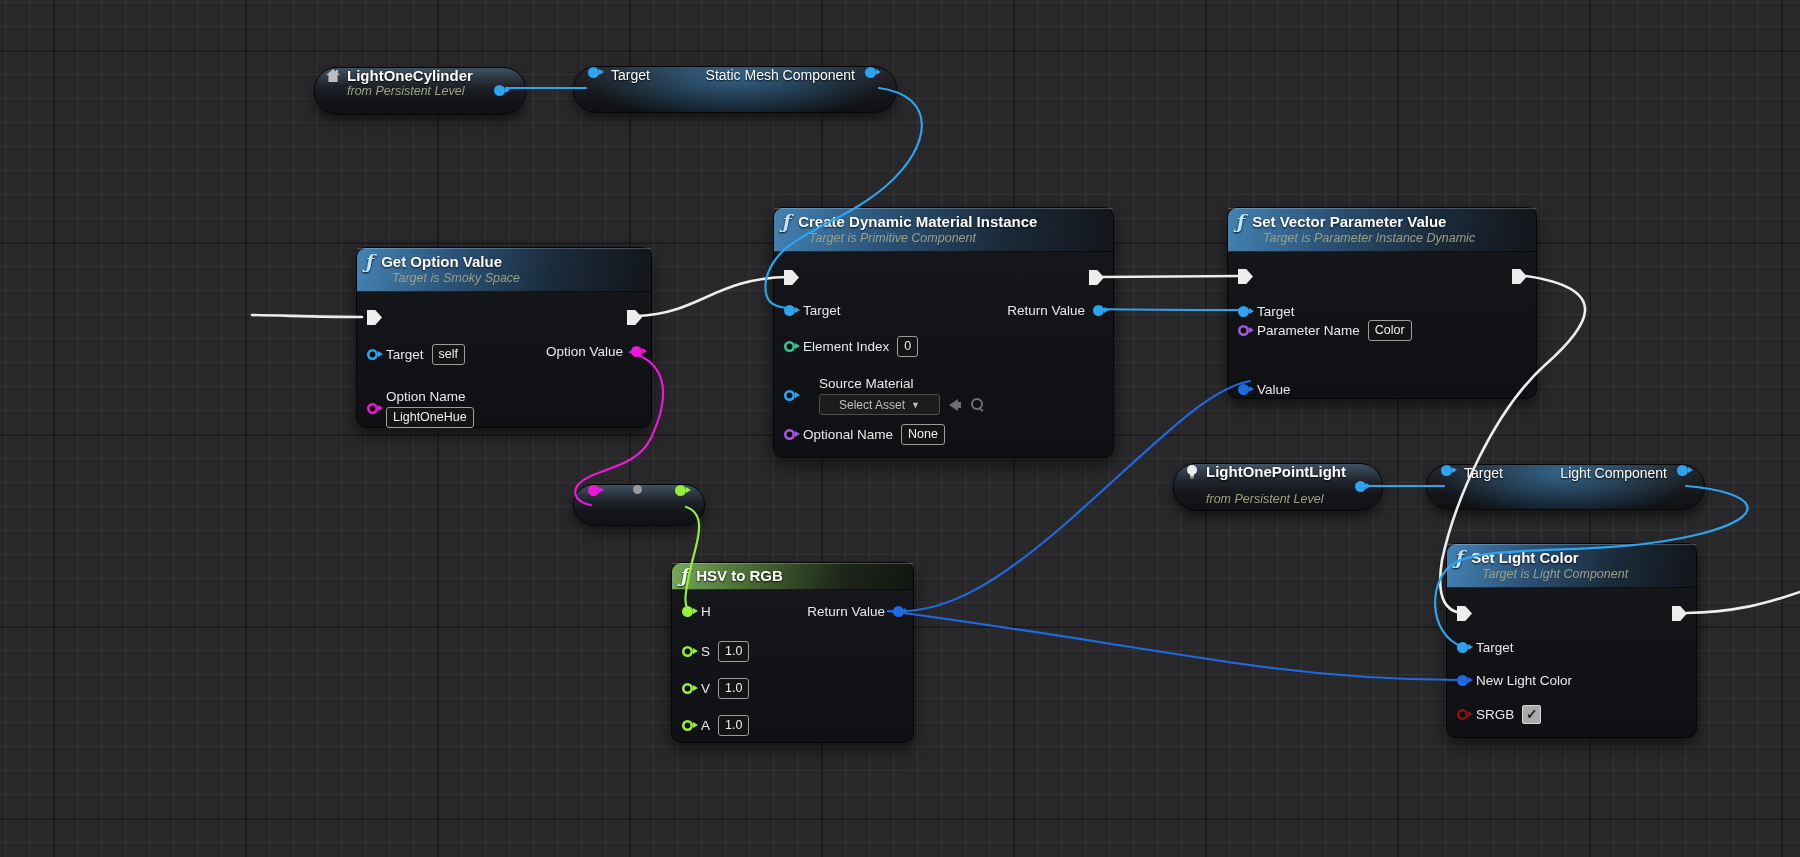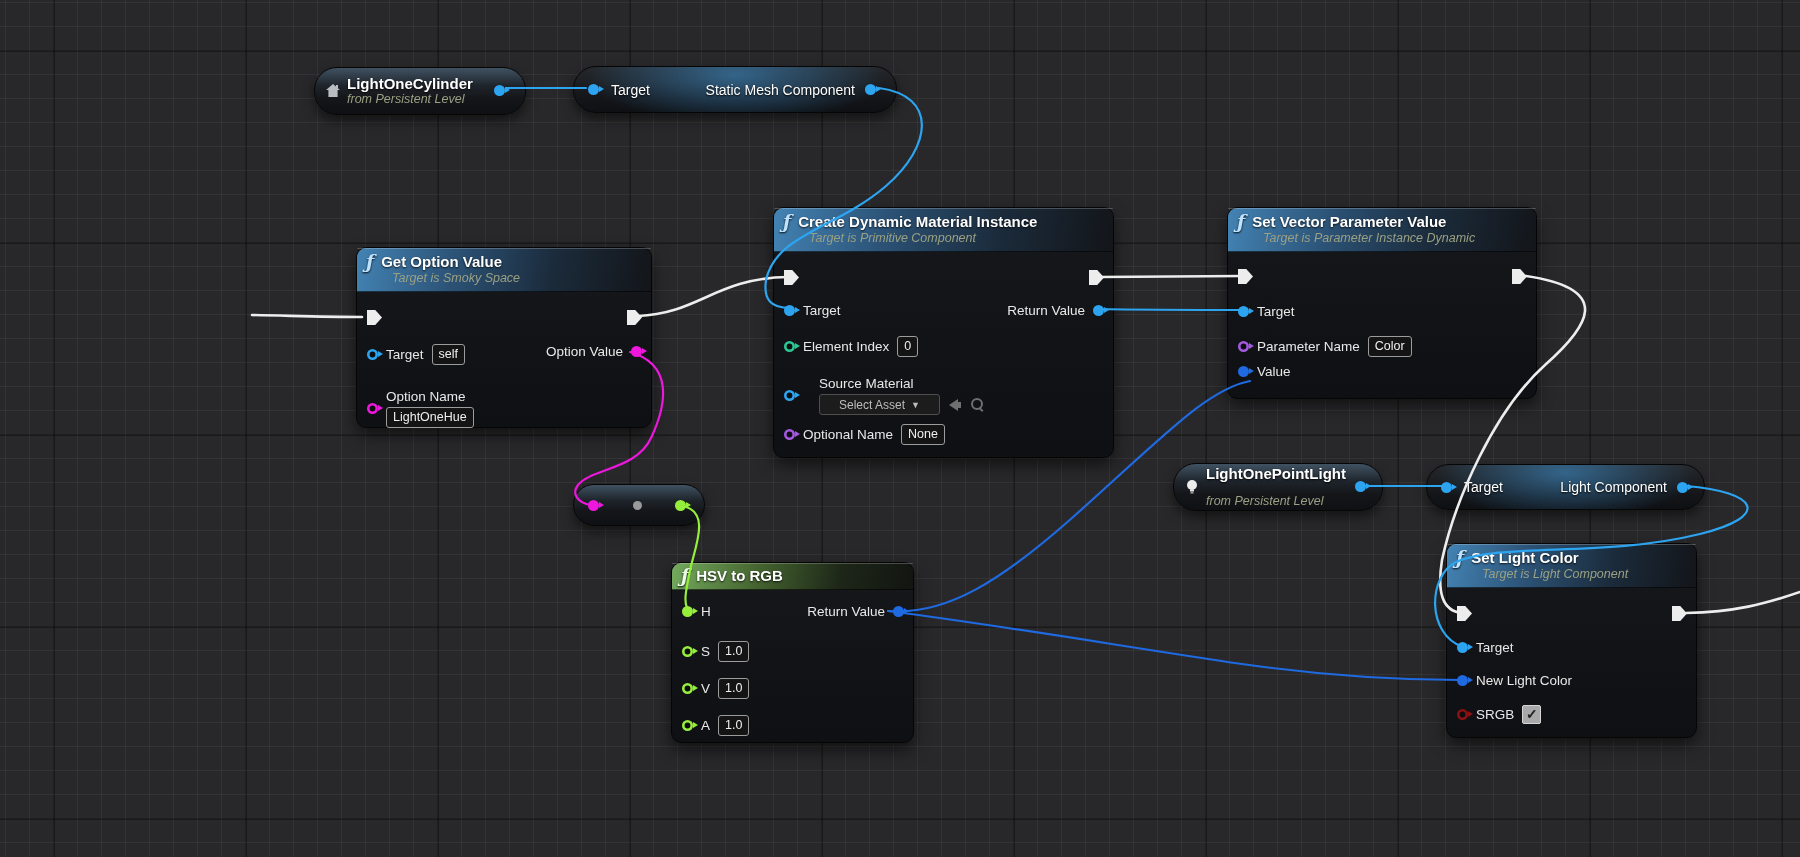--- a/index.html
+++ b/index.html
@@ -37,21 +37,21 @@
   .pin.filled{background:var(--c);}
   .pin.hollow{background:#0d0d0d;box-shadow:inset 0 0 0 2.6px var(--c);}
   .execpin{width:15px;height:15px;background:#ededed;clip-path:polygon(0 0,55% 0,100% 50%,55% 100%,0 100%);flex:0 0 15px;}
   .vbox{height:19px;line-height:19px;padding:0 6px;border:1px solid #9c9c9c;border-radius:3px;background:#141414;color:#efefef;font-size:12.5px;}
   .stack{display:flex;flex-direction:column;gap:2px;}
   .lbl-above{margin-bottom:1px;}
   .pill{position:absolute;border-radius:23px;border:1px solid #060606;
     background:
       linear-gradient(180deg,rgba(125,180,225,.30) 0%,rgba(50,80,105,.14) 38%,rgba(0,0,0,0) 62%),
       linear-gradient(180deg,#25272b,#131519 70%,#0e1013);
-    box-shadow:0 6px 12px rgba(0,0,0,.5);display:flex;align-items:center;color:#fff;}
+    box-shadow:0 6px 12px rgba(0,0,0,.5);display:flex;color:#fff;}
   .pill-blue{background:
       radial-gradient(65% 150% at 50% 18%,rgba(70,165,235,.5),rgba(0,0,0,0) 72%),
       linear-gradient(180deg,#25272b,#131519 70%,#0e1013);}
   .pill .pin{margin:0 2px;}
   .pill-title{font-weight:bold;font-size:15px;text-shadow:0 1px 2px #000;line-height:16px;}
   .pill-sub{font-style:italic;font-size:12.5px;color:#9aa083;line-height:14px;}
   .deleg-box{position:absolute;right:10px;top:8px;width:12px;height:12px;border:2.5px solid #e5312b;border-radius:2px;background:#1a0000;}
   .dropdown{display:flex;align-items:center;gap:6px;height:19px;padding:0 19px;border:1px solid #4e4e4e;border-radius:3px;background:#1c1c1c;color:#bdbdbd;font-size:12px;}
   .caret{font-size:9px;color:#bdbdbd;}
   .icon-btn{display:inline-block;position:relative;width:14px;height:14px;}
@@ -186,26 +186,26 @@
     <div class="row left" style="top:61px;">
         <span class="execpin"></span>
       </div>
     <div class="row right" style="top:61px;">
         <span class="execpin"></span>
       </div>
     <div class="row left" style="top:96px;">
       <span class="pin filled" style="--c:#2da4f0;"></span>
       <span>Target</span>
     </div>
-    <div class="row left" style="top:128px;">
+    <div class="row left" style="top:112px;">
       <span class="pin hollow" style="--c:#a259e0;"></span>
       <span>Parameter Name</span>
       <span class="vbox">Color</span>
     </div>
-    <div class="row left" style="top:156px;text-align:center;">
+    <div class="row left" style="top:174px;text-align:center;">
       <span class="pin filled" style="--c:#1f6ae0;"></span>
       <span>Value</span>
     </div>
   </div>
 
   <div class="pill" style="left:573px;top:484px;width:130px;height:40px;">
     <span class="pin filled" style="--c:#ee17dd;margin-left:14px;"></span>
     <span style="flex:1;display:flex;justify-content:center;">
         <span class="dot"></span>
       </span>

